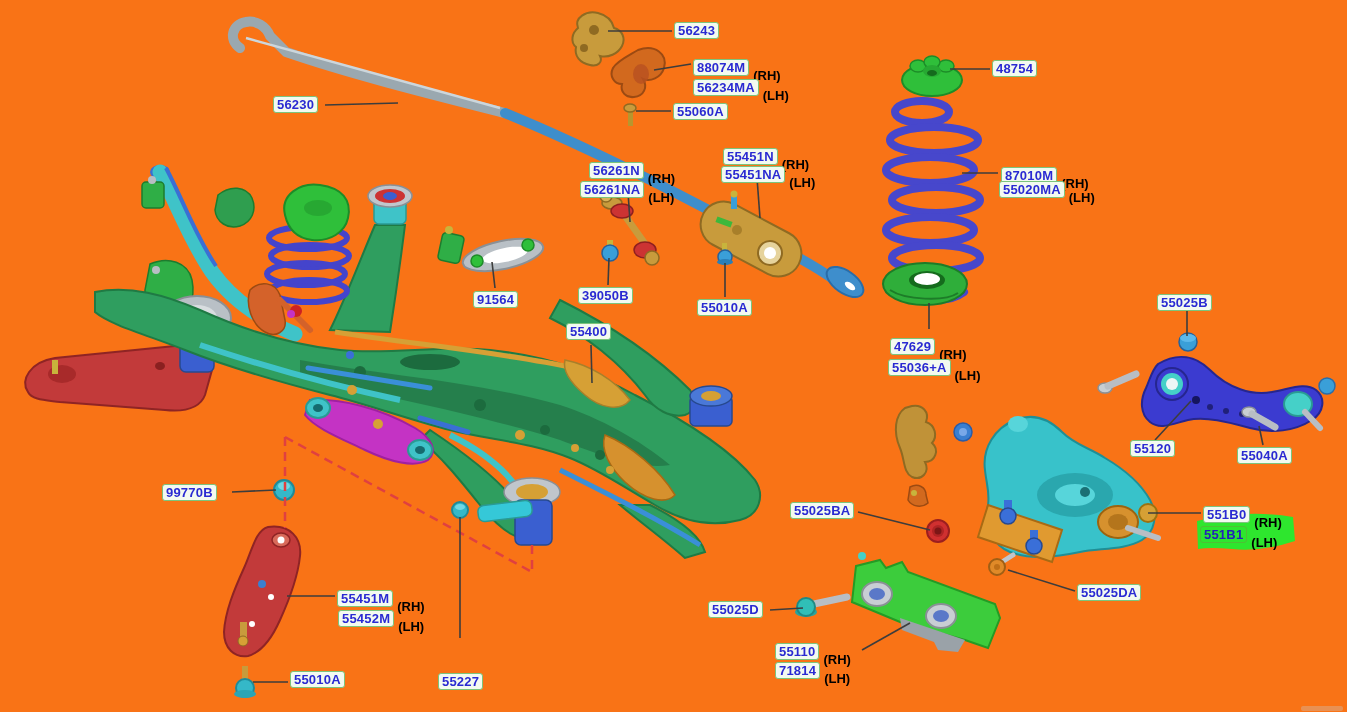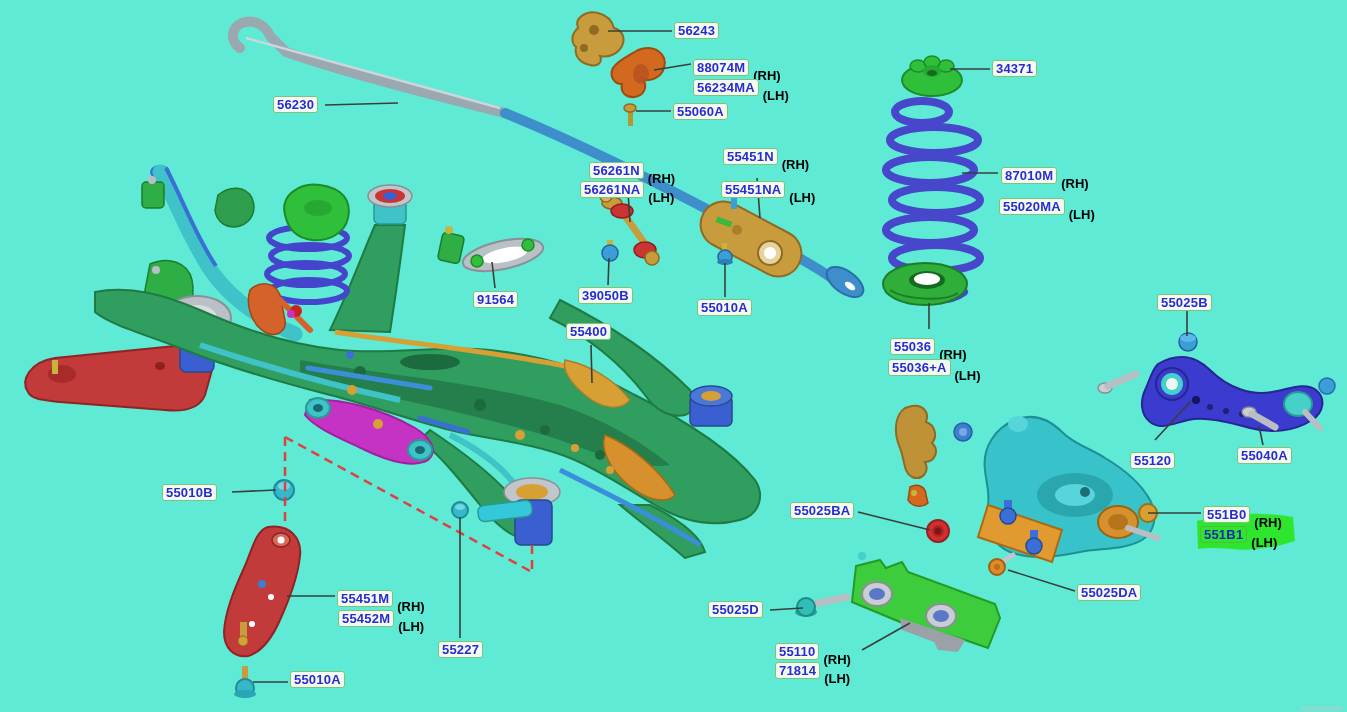--- a/index.html
+++ b/index.html
@@ -1,16 +1,16 @@
 <!DOCTYPE html>
 <html><head>
 <meta charset="utf-8">
 <style>
   html,body{margin:0;padding:0;background:#fff;}
-  #stage{position:relative;width:1347px;height:712px;background:#5eead4;overflow:hidden;
+  #stage{position:relative;width:1347px;height:712px;background:#f97316;overflow:hidden;
          font-family:"Liberation Sans",sans-serif;}
   #parts-svg{position:absolute;left:0;top:0;}
   .plabel{position:absolute;display:flex;align-items:center;gap:4px;white-space:nowrap;
           font-family:"Liberation Sans",sans-serif;font-size:13px;font-weight:bold;}
   .pcode{color:#2a2ad2;background:#f3faf0;border:1.6px solid #7cc47c;border-radius:3px;
          padding:0 3px;line-height:15px;letter-spacing:.2px;cursor:pointer;}
   .pcode.hl{background:transparent;border-color:#4fbf35;color:#2222b8;text-align:right;}
   .pside{color:#000;margin-top:16px;}
   .corner-artifact{position:absolute;right:4px;bottom:1px;width:42px;height:5px;
                    background:#c9c9c9;opacity:.35;border-radius:2px;}
@@ -376,37 +376,37 @@
       <span class="pside">(RH)</span>
     </div>
   <div class="plabel" style="left:580px;top:174px">
       <span class="pcode">56261NA</span>
       <span class="pside">(LH)</span>
     </div>
   <div class="plabel" style="left:723px;top:141px">
       <span class="pcode">55451N</span>
       <span class="pside">(RH)</span>
     </div>
-  <div class="plabel" style="left:721px;top:174px">
+  <div class="plabel" style="left:721px;top:159px">
       <span class="pcode">55451NA</span>
       <span class="pside">(LH)</span>
     </div>
   <div class="plabel" style="left:992px;top:60px">
-      <span class="pcode">34371</span>
+      <span class="pcode">48754</span>
     </div>
   <div class="plabel" style="left:1001px;top:160px">
       <span class="pcode">87010M</span>
       <span class="pside">(RH)</span>
     </div>
-  <div class="plabel" style="left:999px;top:191px">
+  <div class="plabel" style="left:999px;top:174px">
       <span class="pcode">55020MA</span>
       <span class="pside">(LH)</span>
     </div>
   <div class="plabel" style="left:890px;top:331px">
-      <span class="pcode">55036</span>
+      <span class="pcode">47629</span>
       <span class="pside">(RH)</span>
     </div>
   <div class="plabel" style="left:888px;top:352px">
       <span class="pcode">55036+A</span>
       <span class="pside">(LH)</span>
     </div>
   <div class="plabel" style="left:473px;top:291px">
       <span class="pcode">91564</span>
     </div>
   <div class="plabel" style="left:578px;top:287px">
@@ -414,21 +414,21 @@
     </div>
   <div class="plabel" style="left:697px;top:299px">
       <span class="pcode">55010A</span>
     </div>
   <div class="plabel" style="left:566px;top:323px">
       <span class="pcode">55400</span>
     </div>
   <div class="plabel" style="left:1157px;top:294px">
       <span class="pcode">55025B</span>
     </div>
-  <div class="plabel" style="left:1130px;top:452px">
+  <div class="plabel" style="left:1130px;top:440px">
       <span class="pcode">55120</span>
     </div>
   <div class="plabel" style="left:1237px;top:447px">
       <span class="pcode">55040A</span>
     </div>
   <div class="plabel" style="left:1203px;top:499px">
       <span class="pcode">551B0</span>
       <span class="pside">(RH)</span>
     </div>
   <div class="plabel" style="left:1200px;top:519px">
@@ -446,31 +446,31 @@
     </div>
   <div class="plabel" style="left:775px;top:636px">
       <span class="pcode">55110</span>
       <span class="pside">(RH)</span>
     </div>
   <div class="plabel" style="left:775px;top:655px">
       <span class="pcode">71814</span>
       <span class="pside">(LH)</span>
     </div>
   <div class="plabel" style="left:162px;top:484px">
-      <span class="pcode">55010B</span>
+      <span class="pcode">99770B</span>
     </div>
   <div class="plabel" style="left:337px;top:583px">
       <span class="pcode">55451M</span>
       <span class="pside">(RH)</span>
     </div>
   <div class="plabel" style="left:338px;top:603px">
       <span class="pcode">55452M</span>
       <span class="pside">(LH)</span>
     </div>
-  <div class="plabel" style="left:438px;top:641px">
+  <div class="plabel" style="left:438px;top:673px">
       <span class="pcode">55227</span>
     </div>
   <div class="plabel" style="left:290px;top:671px">
       <span class="pcode">55010A</span>
     </div>
 
   <div class="corner-artifact"></div>
 </div>
 
 </body></html>

